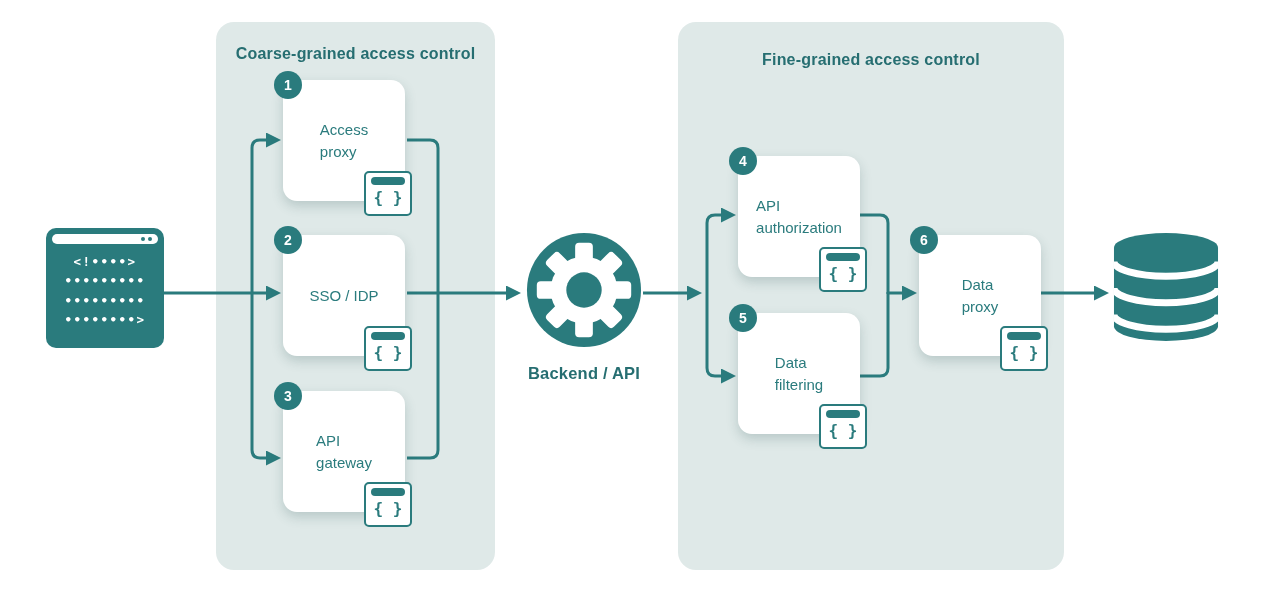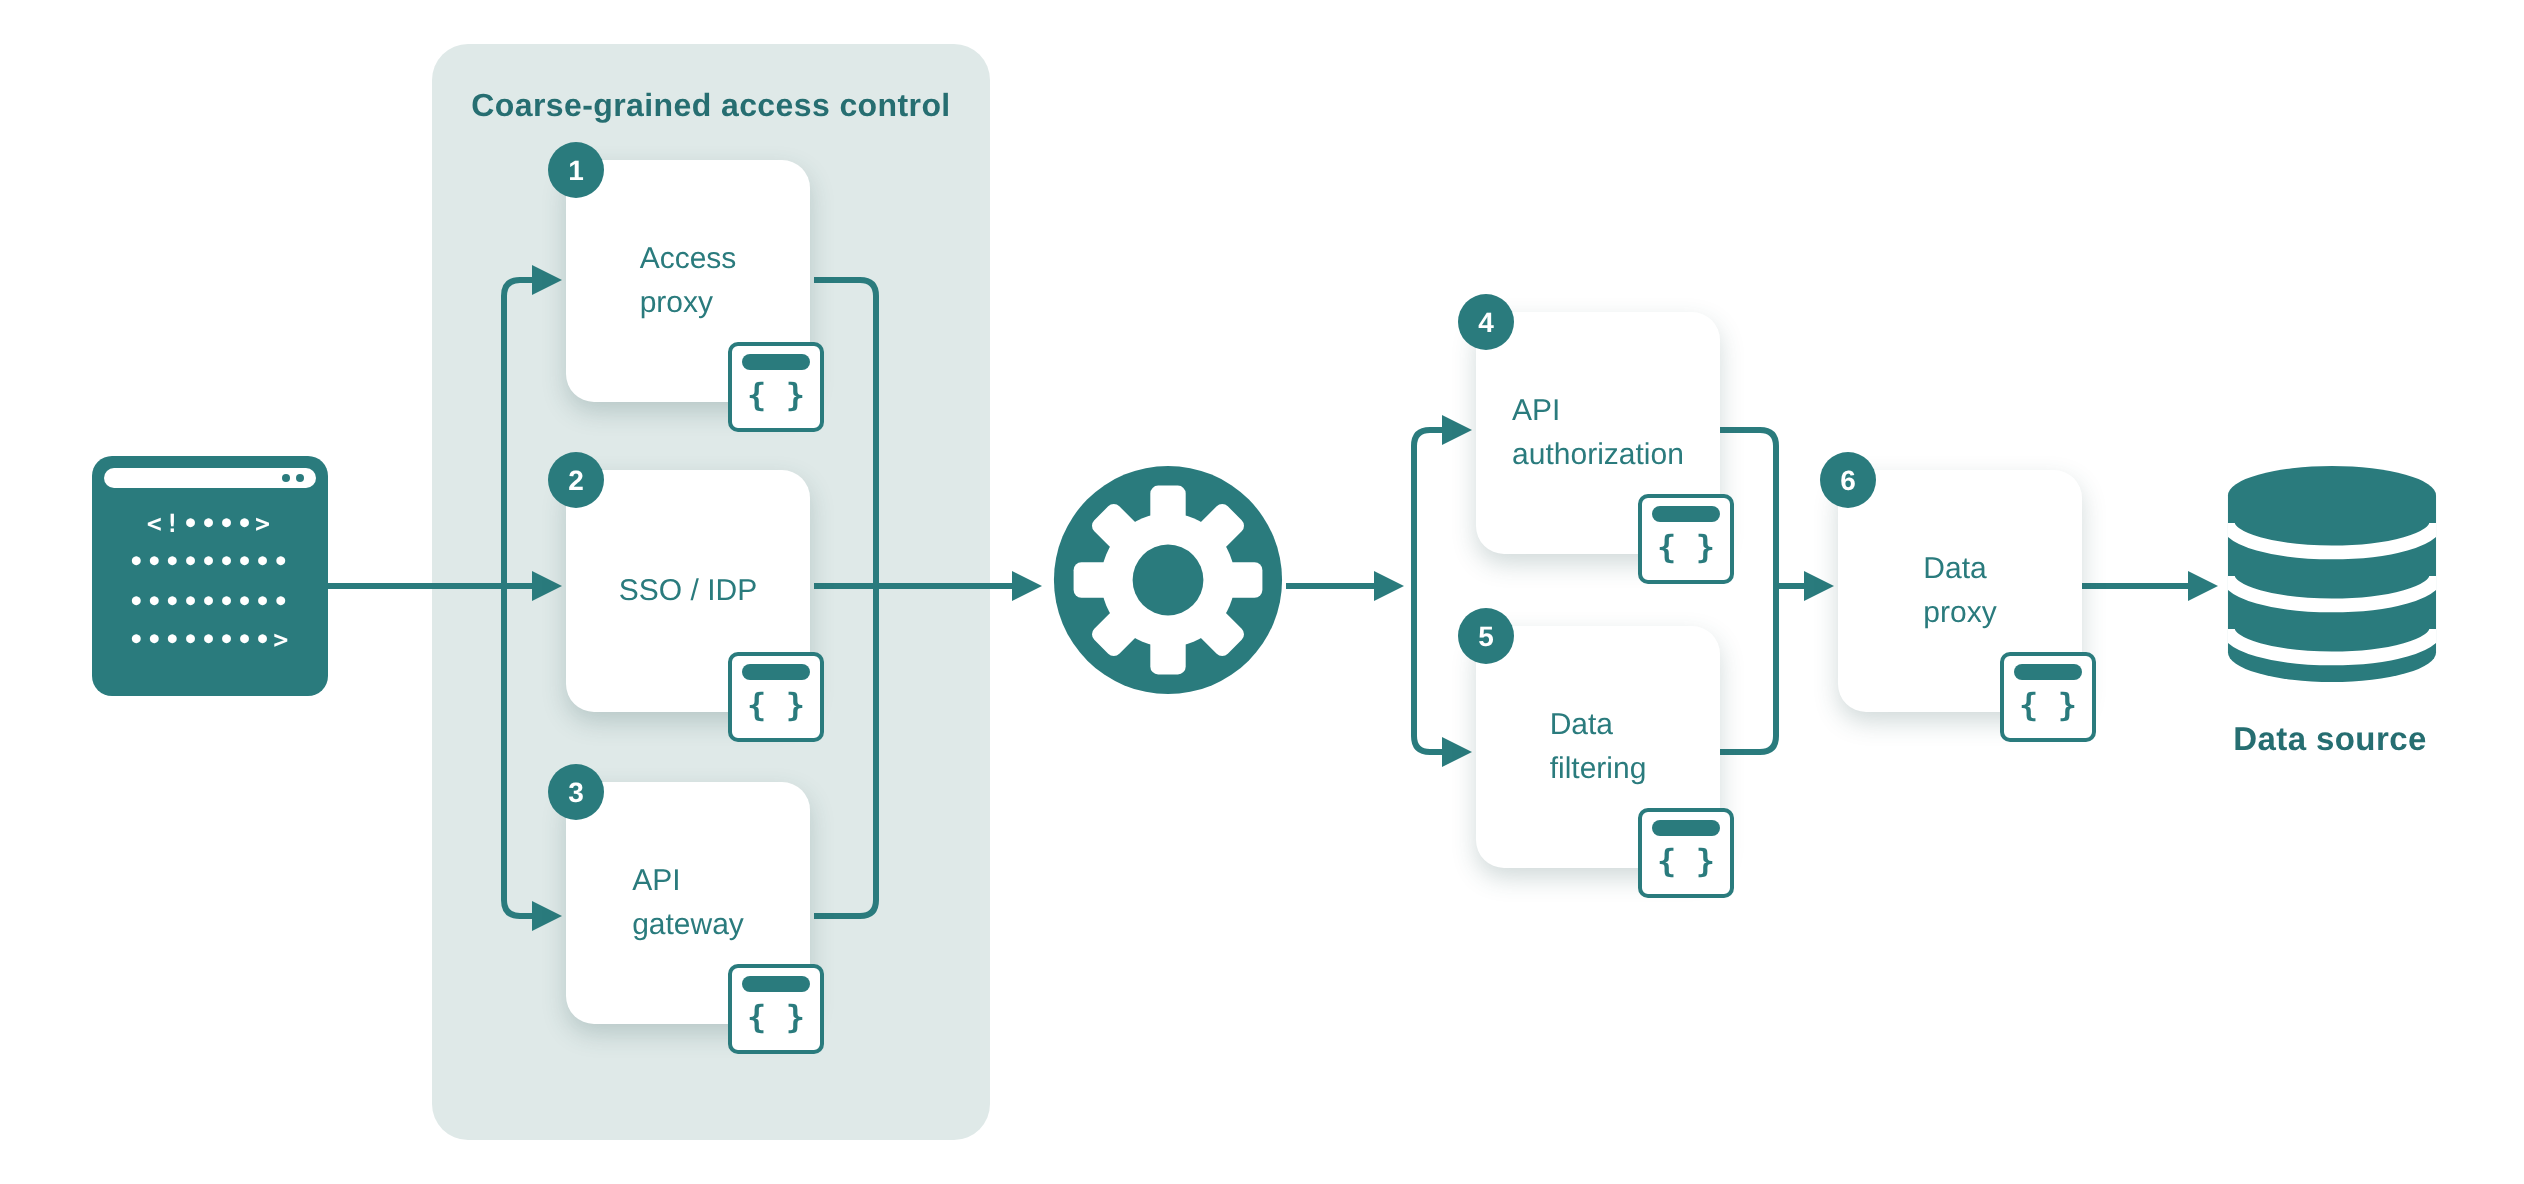--- a/index.html
+++ b/index.html
@@ -56,20 +56,23 @@
   .node-label{position:absolute;width:180px;text-align:center;color:var(--teal-text);
               font-size:16.5px;font-weight:700;z-index:3;letter-spacing:.2px;}
 </style>
 </head>
 <body>
 
 <div class="canvas">
 
   <div class="panel panel-coarse">
     <span class="panel-title">Coarse-grained access control</span>
+  </div>
+  <div class="panel panel-fine">
+    <span class="panel-title">Fine-grained access control</span>
   </div>
 
   <svg class="connectors" width="1262" height="592" viewBox="0 0 1262 592">
     <defs>
       <marker id="arrowhead" viewBox="0 0 10 10" refX="2" refY="5" markerWidth="5" markerHeight="5" orient="auto-start-reverse">
         <path d="M0,0 L10,5 L0,10 Z"></path>
       </marker>
     </defs>
 
     <path class="link" d="M164 293 H269" marker-end="url(#arrowhead)"></path>
@@ -149,20 +152,21 @@
         <rect x="51" y="12" width="18" height="26" rx="4" transform="rotate(135 60 60)"></rect>
         <rect x="51" y="12" width="18" height="26" rx="4" transform="rotate(180 60 60)"></rect>
         <rect x="51" y="12" width="18" height="26" rx="4" transform="rotate(225 60 60)"></rect>
         <rect x="51" y="12" width="18" height="26" rx="4" transform="rotate(270 60 60)"></rect>
         <rect x="51" y="12" width="18" height="26" rx="4" transform="rotate(315 60 60)"></rect>
         <circle cx="60" cy="60" r="34"></circle>
       </g>
       <circle cx="60" cy="60" r="18" fill="var(--teal)"></circle>
     </svg>
   </div>
+  <span class="node-label" style="left:494px;top:364px;">Backend / API</span>
 
   <div class="card" style="left:738px;top:156px;">
     <span class="badge">4</span>
     <span class="card-label">API
 authorization</span>
     <span class="code-icon">
         <i class="bar"></i>
         <span class="braces">{ }</span>
       </span>
   </div>
@@ -193,15 +197,14 @@
         </clipPath>
       </defs>
       <path d="M1 16 A53 15 0 0 1 107 16 L107 96 A53 15 0 0 1 1 96 Z" fill="var(--teal)"></path>
       <g clip-path="url(#dbclip)" stroke="#ffffff" stroke-width="7" fill="none">
         <path d="M1 30 a53 15 0 0 0 106 0"></path>
         <path d="M1 57 a53 15 0 0 0 106 0"></path>
         <path d="M1 84 a53 15 0 0 0 106 0"></path>
       </g>
     </svg>
   </div>
-  <span class="node-label" style="left:1075px;top:361px;">Data source</span>
 
 </div>
 
 </body></html>

